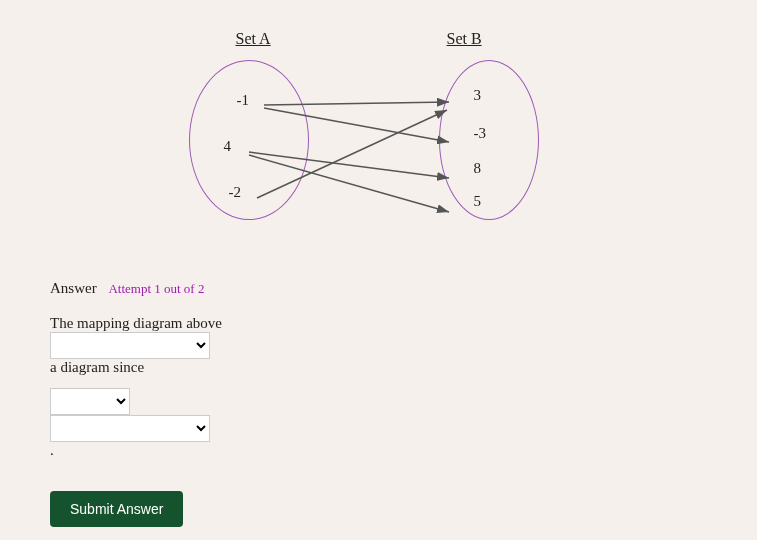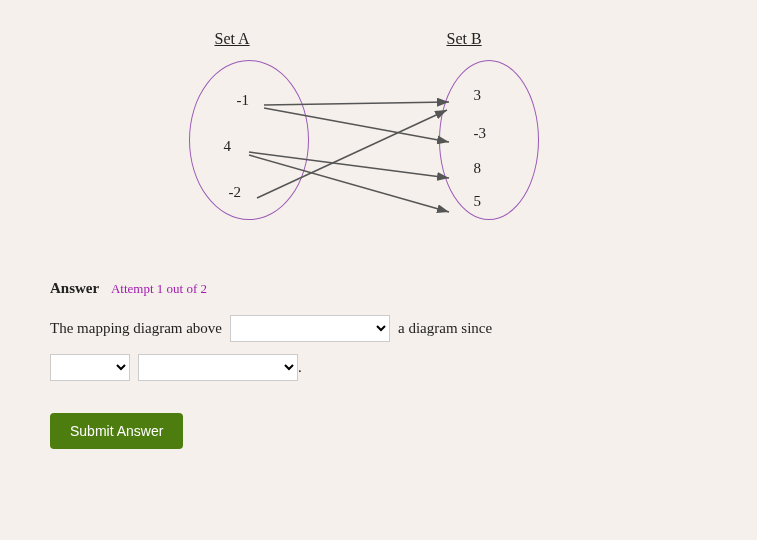--- a/index.html
+++ b/index.html
@@ -25,21 +25,21 @@
       height: 220px;
     }
 
     .set-label {
       font-size: 16px;
       text-decoration: underline;
       position: absolute;
       top: 0;
     }
 
-    .set-label-a { left: 46px; text-align: right; }
+    .set-label-a { left: 67px; text-align: right; }
     .set-label-b { left: 278px; }
 
     .oval {
       position: absolute;
       border: 1.5px solid #9b59b6;
       border-radius: 50%;
     }
 
     .oval-a {
       width: 120px;
@@ -84,34 +84,35 @@
       margin-top: 10px;
       padding: 0 10px;
     }
 
     .answer-label {
       font-size: 15px;
       margin-bottom: 18px;
     }
 
     .answer-label strong {
-      font-weight: bold;
+      font-weight: normal;
     }
 
     .attempt-text {
       font-size: 13px;
       color: #a21caf;
       margin-left: 8px;
     }
 
     .row {
       display: flex;
-      align-items: center;
+      align-items: flex-start;
       margin-bottom: 12px;
       font-size: 15px;
+      flex-direction: column;
     }
 
     .row-text {
       white-space: nowrap;
     }
 
     select {
       border: 1px solid #ccc;
       background: white;
       padding: 4px 6px;
@@ -122,21 +123,21 @@
       appearance: auto;
     }
 
     .small-select {
       min-width: 80px;
     }
 
     .spacer { width: 8px; }
 
     .submit-btn {
-      background-color: #4d7c0f;
+      background-color: #14532d;
       color: white;
       border: none;
       padding: 10px 20px;
       font-size: 14px;
       font-family: Arial, sans-serif;
       cursor: pointer;
       border-radius: 4px;
       margin-top: 20px;
     }
   </style>

